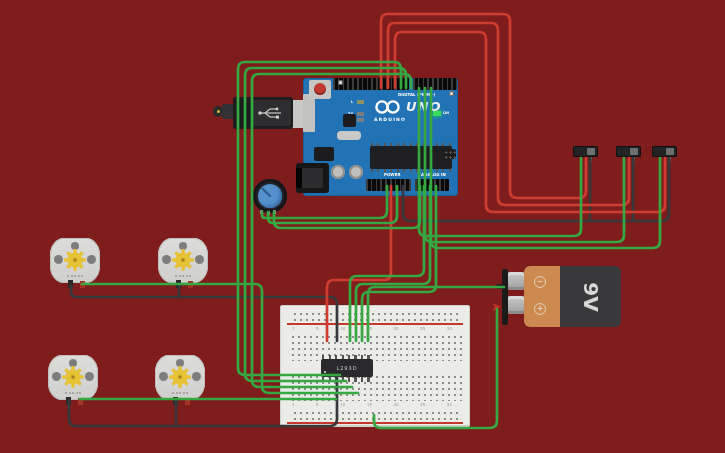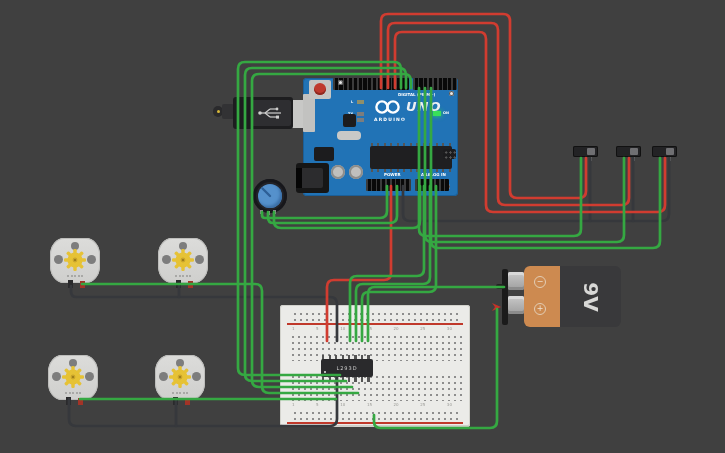--- a/index.html
+++ b/index.html
@@ -1,16 +1,16 @@
 <!DOCTYPE html>
 <html><head>
 <meta charset="utf-8">
 <style>
   html,body{margin:0;padding:0;background:#000;}
-  #stage{position:relative;width:725px;height:453px;background:#404040;overflow:hidden;
+  #stage{position:relative;width:725px;height:453px;background:#7f1d1d;overflow:hidden;
          font-family:"DejaVu Sans",sans-serif;}
   .abs{position:absolute;}
   
   .ard-board{left:303px;top:78px;width:155px;height:118px;background:#2173b6;border-radius:4px;
              box-shadow:inset 0 0 0 1px #1b5f98;}
   .hdr{background:#141414;border-radius:1px;
        background-image:repeating-linear-gradient(90deg,#3c3c3c 0 1.6px,#090909 1.6px 4.8px);}
   .mnt{width:5px;height:5px;border-radius:50%;background:#e9e9e9;box-shadow:inset 0 0 0 1px #555;}
   .silk{color:#fff;font-weight:bold;white-space:nowrap;}
   .ic{background:#1c1c1e;border-radius:2px;}

